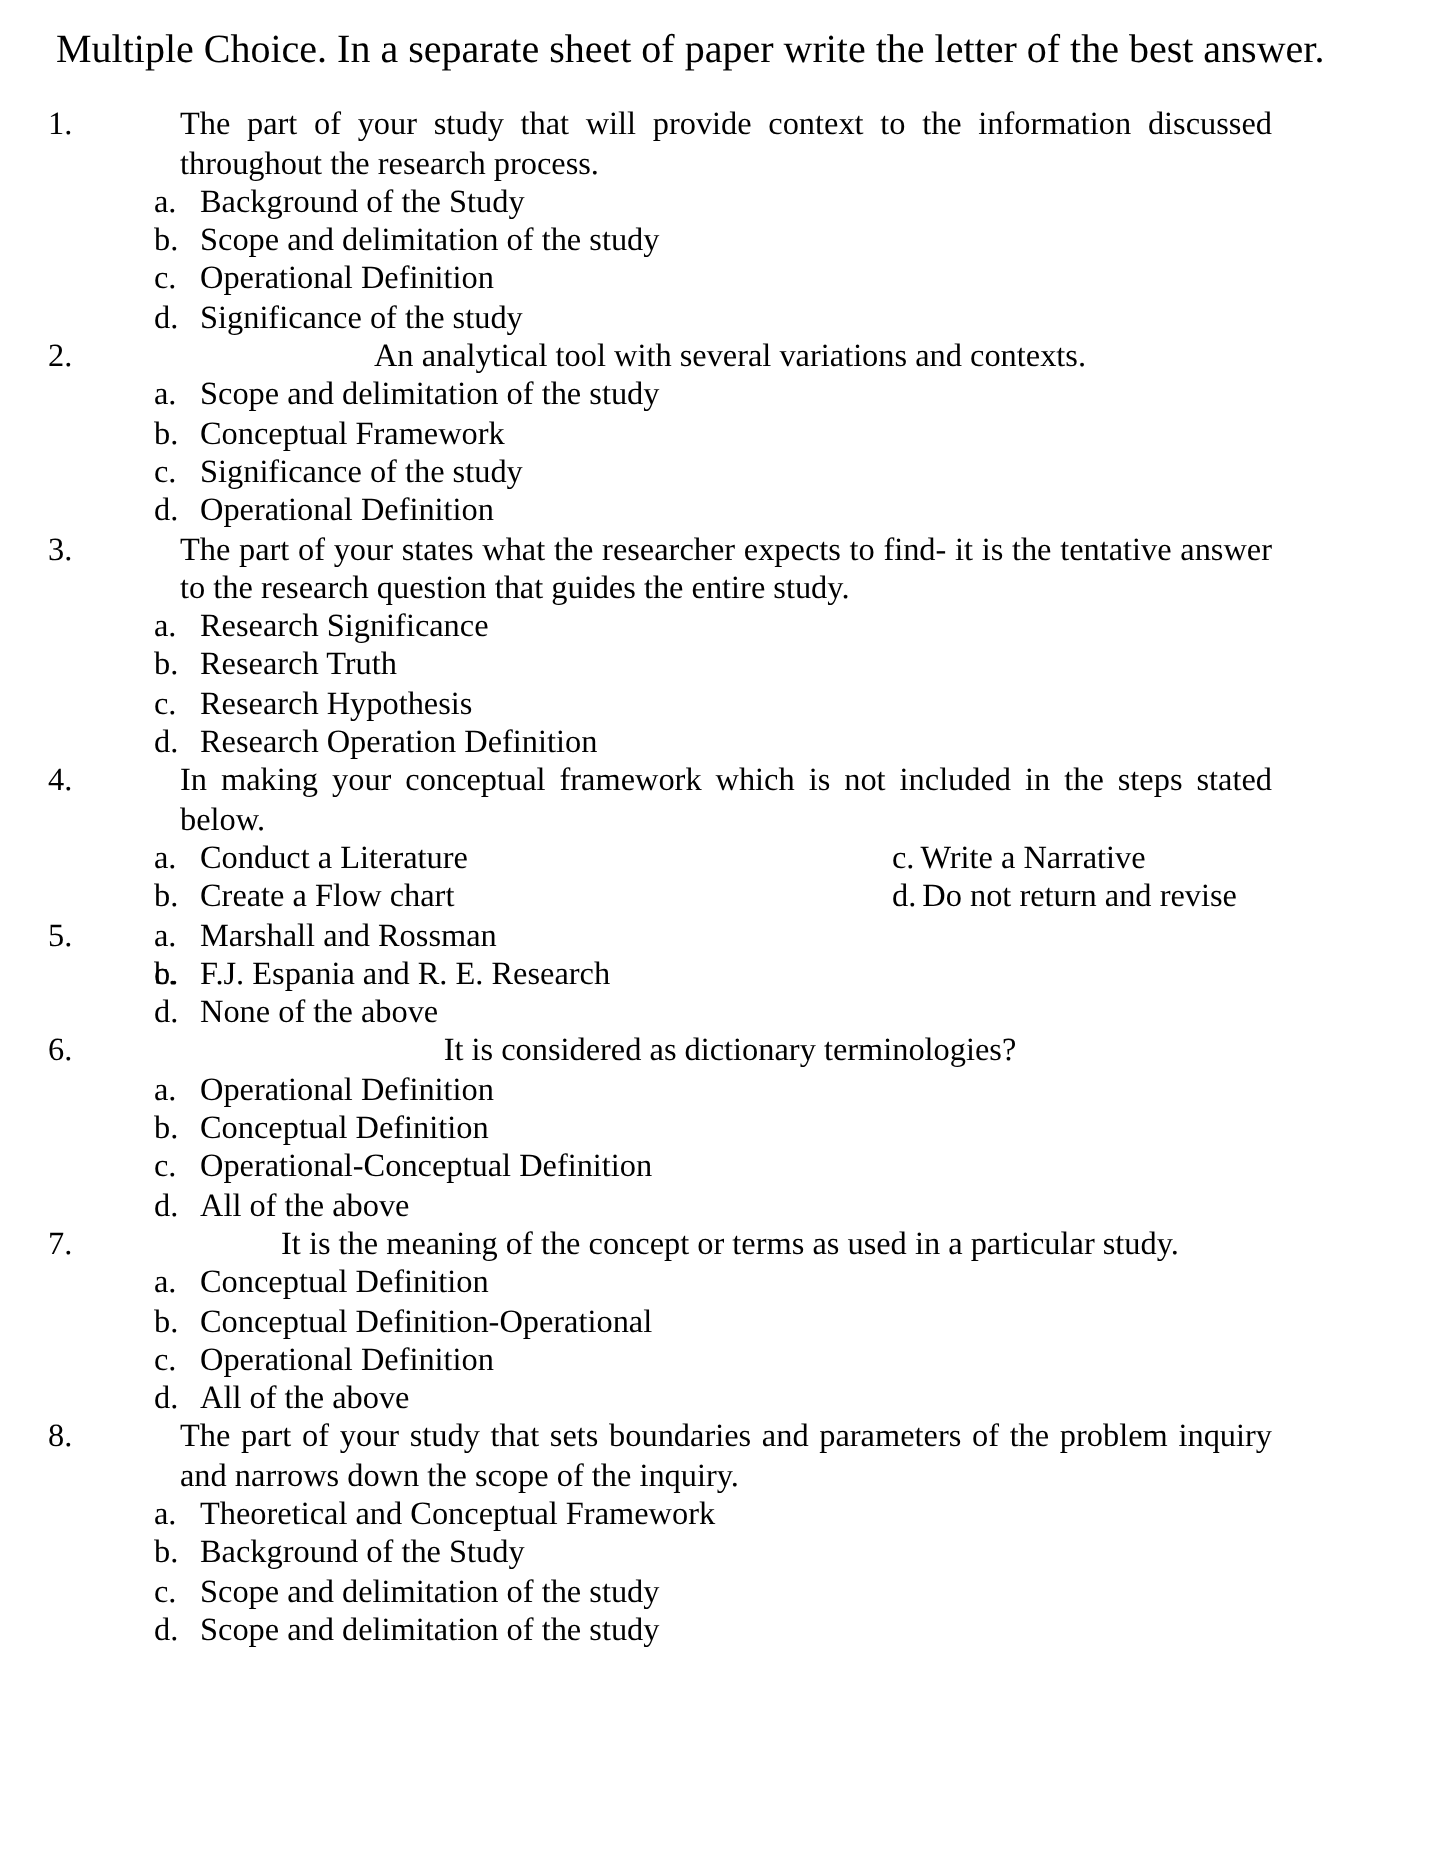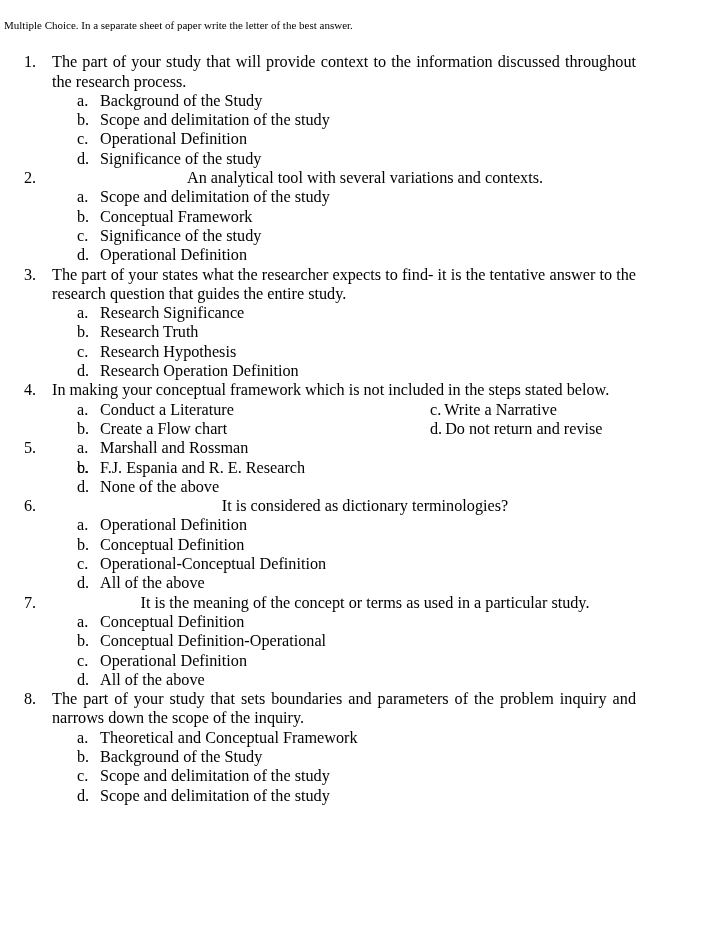--- a/index.html
+++ b/index.html
@@ -19,24 +19,24 @@
   .page {
     position: relative;
     width: 720px;
     height: 937px;
     box-sizing: border-box;
     padding: 16px 42px 0 0;
   }
 
   
   .intro {
-    font-size: 11px;
+    font-size: 20px;
     line-height: 19.3px;
-    margin: 0 0 0 0;
-    padding-left: 4px;
+    margin: 0 0 0 12px;
+    padding-left: 16px;
     white-space: nowrap;
   }
 
   .spacer {
     height: 18px;
   }
 
   
   .qlist {
     margin: 0;
@@ -62,20 +62,21 @@
   .qtext {
     display: block;
     margin: 0;
     text-align: center;
     padding-right: 0;
   }
   .qtext.justify {
     text-align: justify;
     text-align-last: left;
     padding-right: 42px;
+    margin-left: 38px;
   }
 
   
   .opts {
     margin: 0;
     padding: 0;
     list-style: none;
   }
 
   .opt {
@@ -91,21 +92,21 @@
     left: 25px;
     top: 0;
   }
 
   
   .opts.two-col .opt {
     padding-left: 48px;
   }
   .opt .opt-right {
     position: absolute;
-    left: 378px;
+    left: 394px;
     top: 0;
     white-space: nowrap;
   }
   .opt .opt-right .optlabel-r {
     margin-right: 3px;
   }
 </style>
 </head>
 <body>
 

